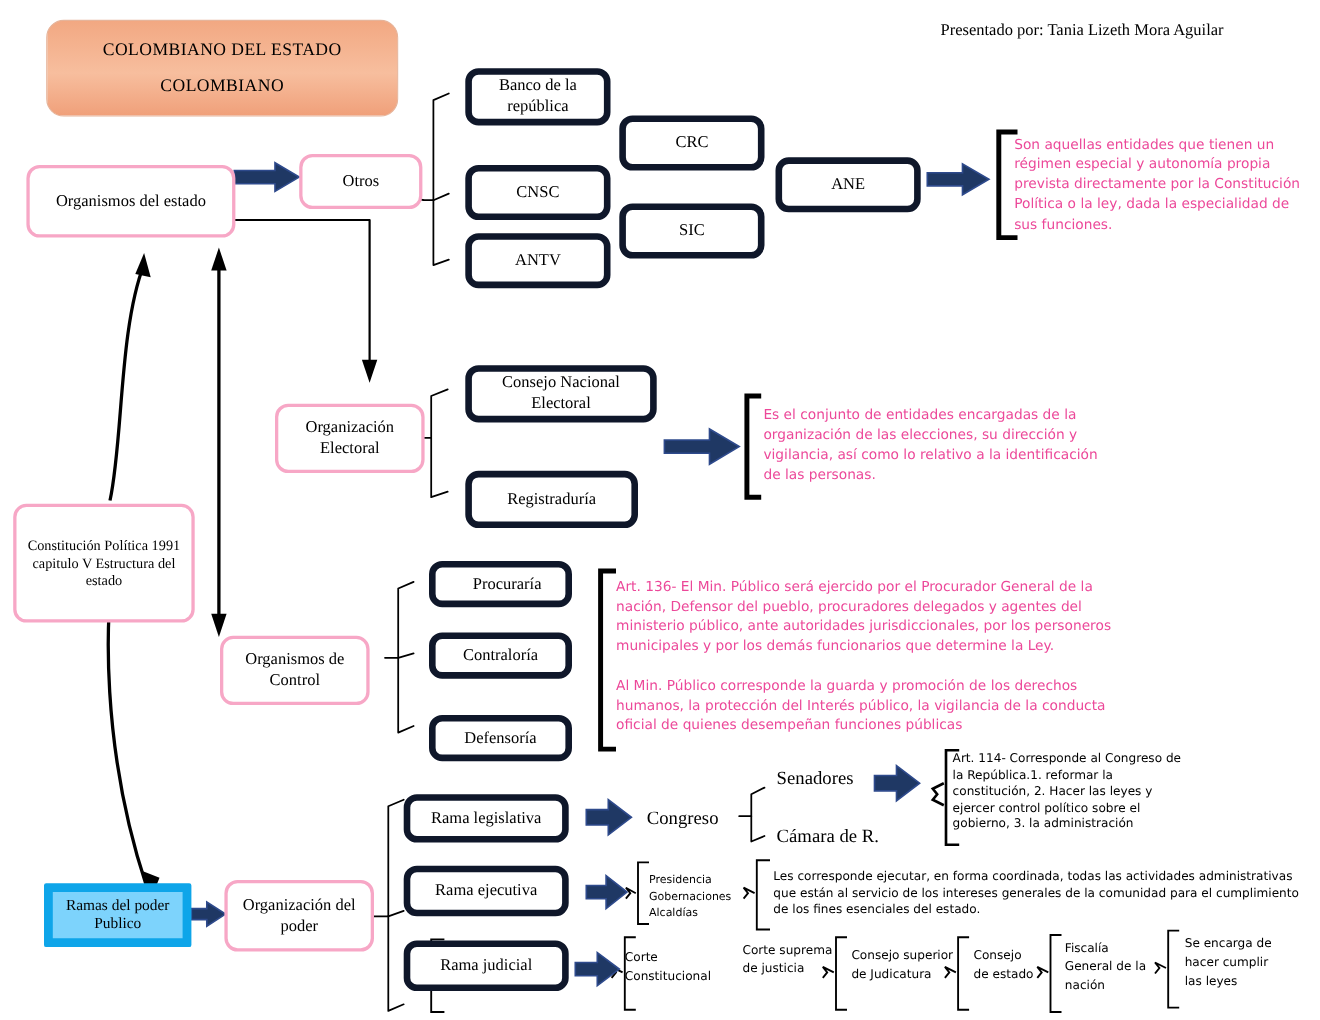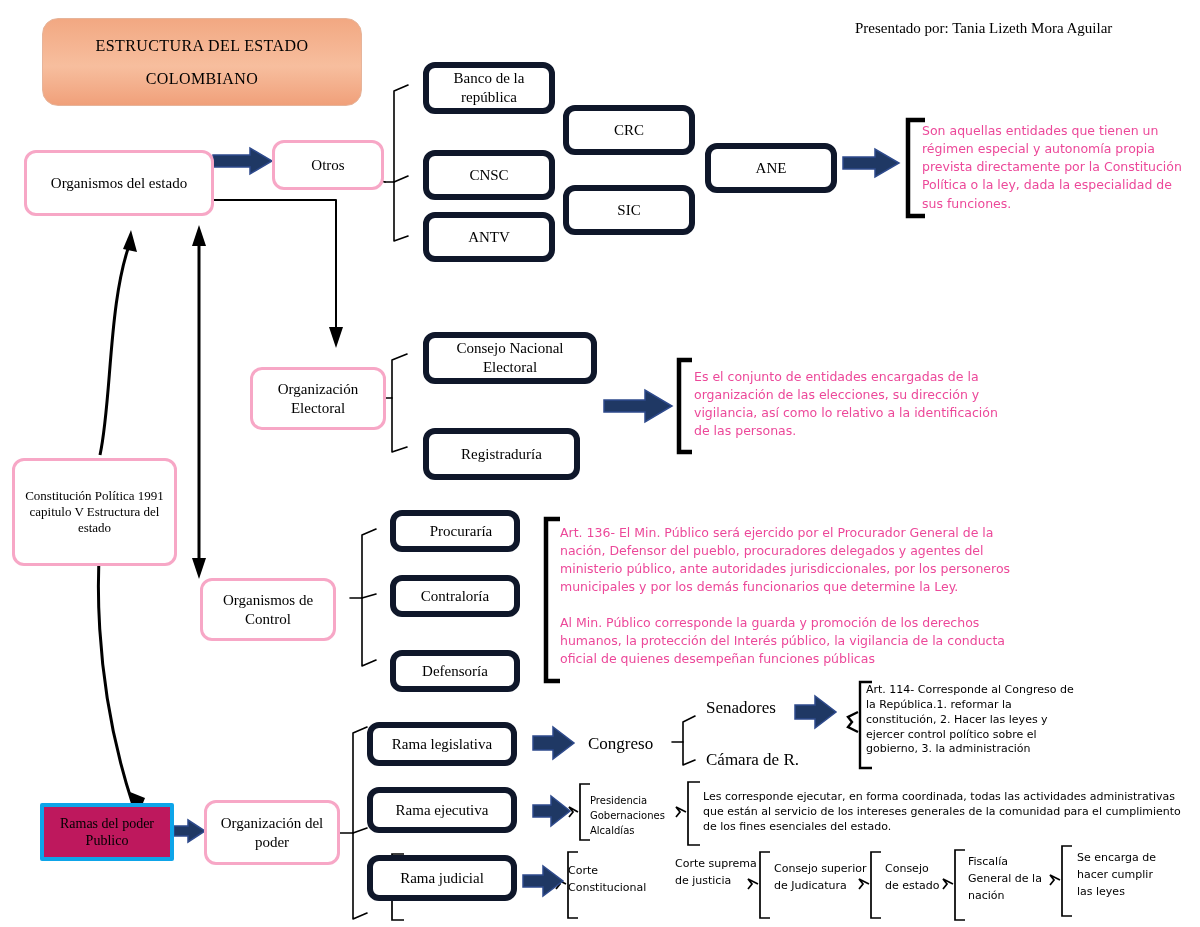--- a/index.html
+++ b/index.html
@@ -26,22 +26,22 @@
     border:6px solid #0f172a;
     background:#ffffff;
     font-size:15px;
   }
   .pink{
     border:3px solid #F7A7C6;
     background:#ffffff;
     font-size:15px;
   }
   .pink-light{
-    border:4px solid #0ea5e9;
-    background:#be185d;
+    border:8px solid #0ea5e9;
+    background:#7dd3fc;
     font-size:15px;
     border-radius:2px;
   }
   .title-box{
     border:1px solid #E6B49A;
     border-radius:16px;
     background:linear-gradient(180deg,#F2A882 0%,#F7BE9E 55%,#F0A07A 100%);
     font-size:16px;
     letter-spacing:.4px;
     flex-direction:column;
@@ -171,21 +171,21 @@
 
       <polygon points="795,705 815,705 815,696 836,712 815,728 815,719 795,719" fill="#1F3864" stroke="#2E4A8C" stroke-width="1.5"></polygon>
 
       <polygon points="533,805 551,805 551,796 570,811 551,826 551,817 533,817" fill="#1F3864" stroke="#2E4A8C" stroke-width="1.5"></polygon>
 
       <polygon points="523,875 543,875 543,866 563,881 543,896 543,887 523,887" fill="#1F3864" stroke="#2E4A8C" stroke-width="1.5"></polygon>
     </g>
   </svg>
 
   <div class="node title-box" style="left:42px;top:18px;width:320px;height:88px;">
-    <div>ESTRUCTURA DEL ESTADO</div>
+    <div>COLOMBIANO DEL ESTADO</div>
     <div>COLOMBIANO</div>
   </div>
 
   <div class="byline" style="left:855px;top:20px;">Presentado por: Tania Lizeth Mora Aguilar</div>
 
   <div class="node pink" style="left:24px;top:150px;width:190px;height:66px;">Organismos del estado</div>
 
   <div class="node pink" style="left:272px;top:140px;width:112px;height:50px;">Otros</div>
 
   <div class="node blue" style="left:423px;top:62px;width:132px;height:52px;">Banco de la república</div>

